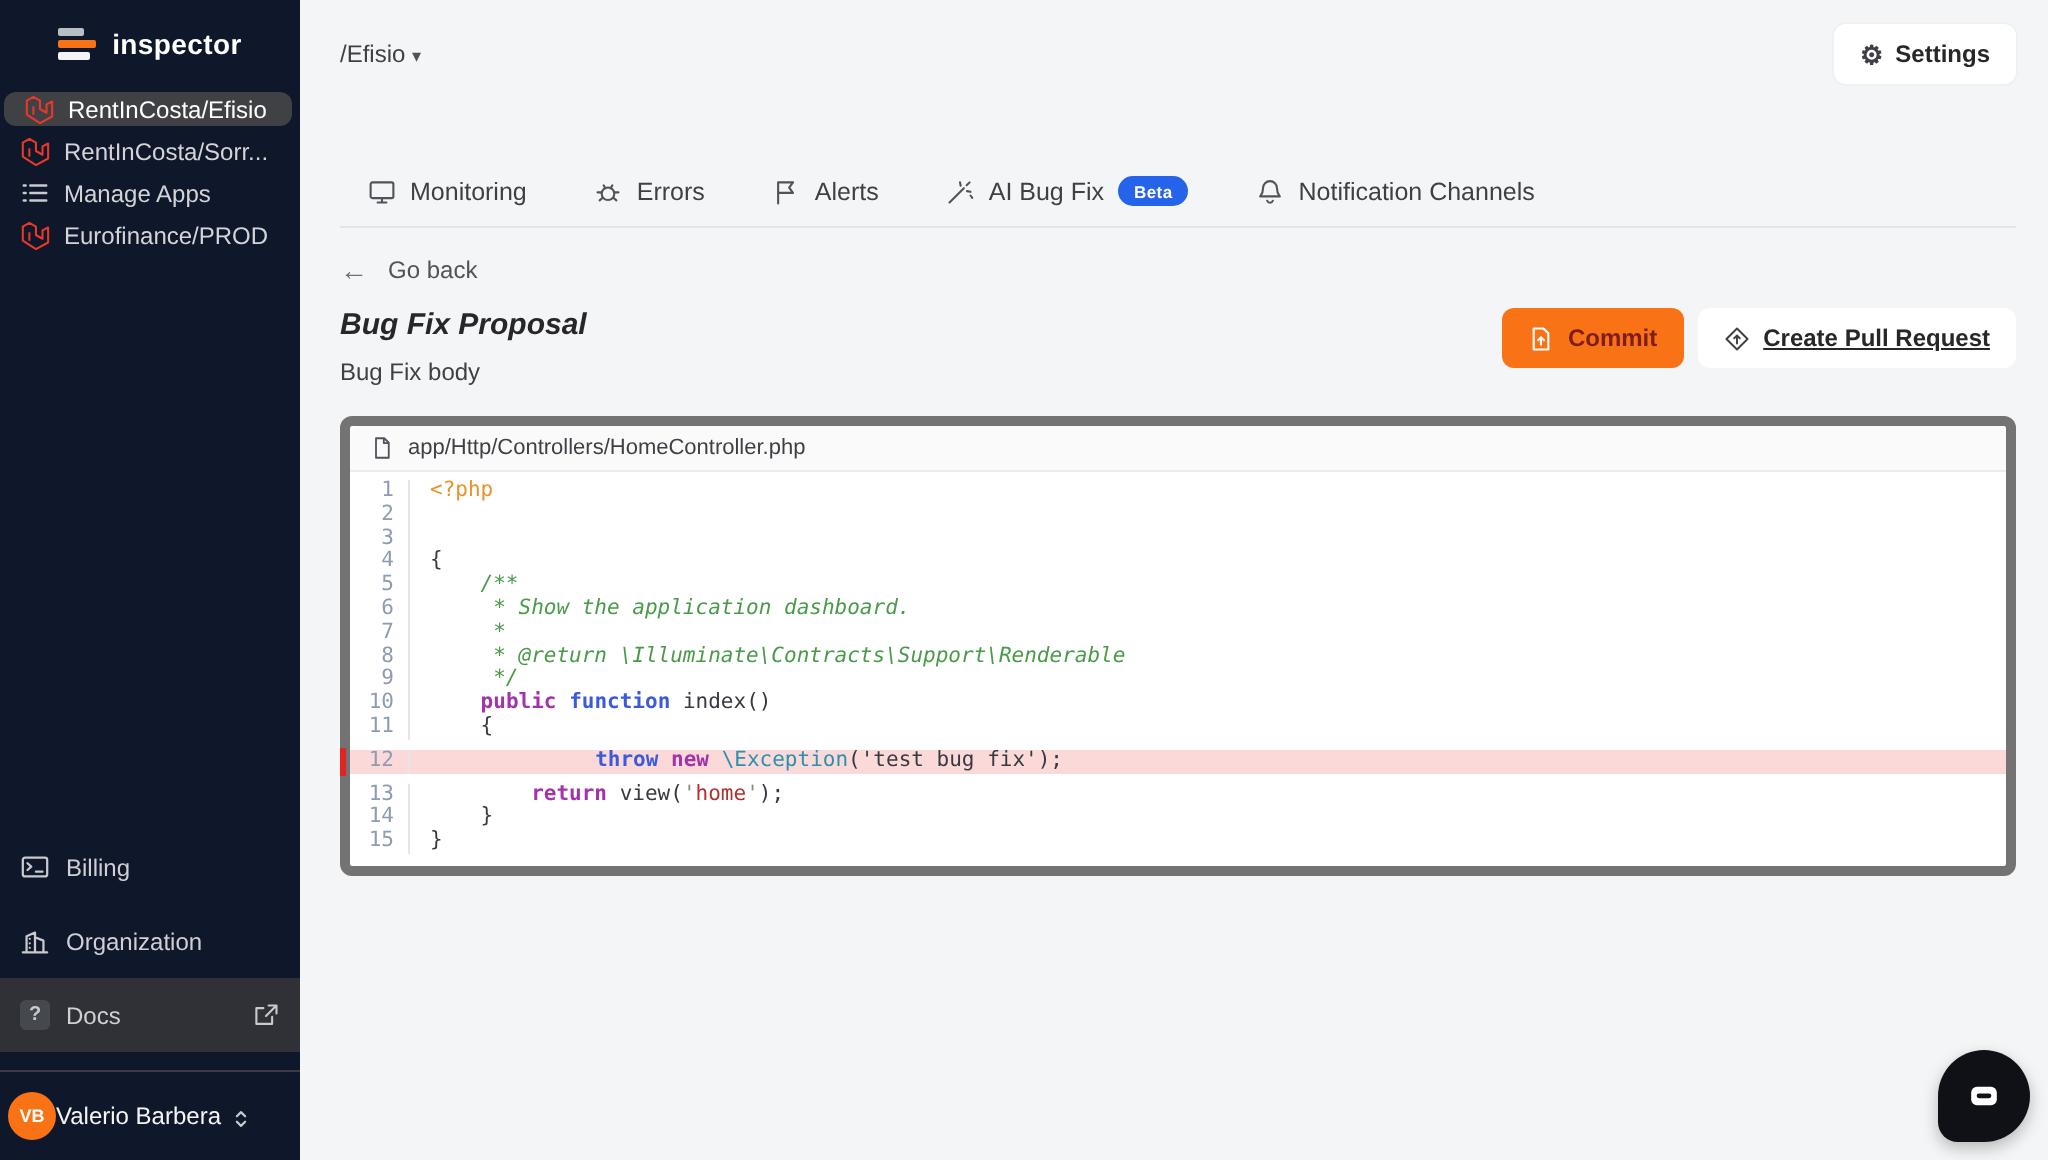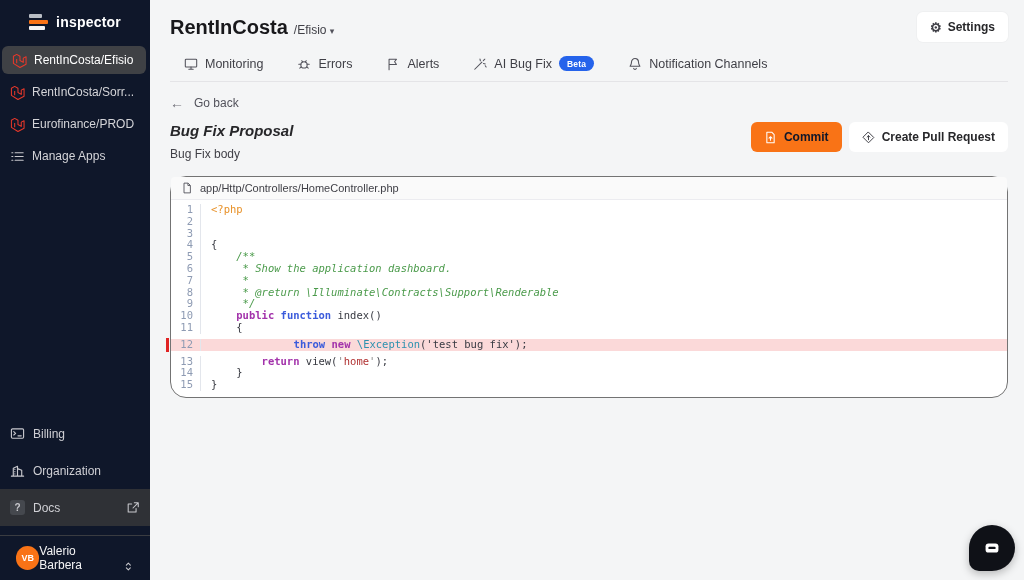--- a/index.html
+++ b/index.html
@@ -19,41 +19,41 @@
     display:flex; flex-direction:column;
   }
   .logo-row { height:44px; display:flex; align-items:center; justify-content:center; gap:8px; }
   .logo-bars { display:flex; flex-direction:column; gap:2px; align-items:flex-start; }
   .logo-bars .b1 { width:13px; height:4px; background:#b9bdc4; border-radius:1px; }
   .logo-bars .b2 { width:19px; height:4px; background:#f97316; border-radius:1px; }
   .logo-bars .b3 { width:16px; height:4px; background:#f4f4f5; border-radius:1px; }
   .logo-text { color:#fff; font-weight:700; font-size:14px; letter-spacing:.2px; }
 
   .side-item {
-    height:28px; margin:2px 4px 2px 0; padding:0 10px;
+    height:17px; margin:2px 4px 2px 0; padding:0 10px;
     display:flex; align-items:center; gap:7px;
     font-size:12px; color:#d4d4d8; cursor:pointer;
     border-radius:0 6px 6px 0; white-space:nowrap; overflow:hidden;
   }
   .side-item.active { background:#3f4145; color:#fff; border-radius:6px; margin-left:2px; }
   .side-item .lara { flex:0 0 15px; }
   .side-spacer { flex:1; }
 
   .foot-item {
     height:37px; padding:0 10px; display:flex; align-items:center; gap:8px;
     font-size:12px; color:#cfcfd4; cursor:pointer;
   }
   .foot-item.docs { background:#2f3136; justify-content:space-between; }
   .docs-left { display:flex; align-items:center; gap:8px; }
   .q-ico {
     width:15px; height:15px; background:#45484e; color:#c9c9ce; border-radius:3px;
     font-size:10px; display:flex; align-items:center; justify-content:center; font-weight:700;
   }
   .side-divider { border-top:1px solid #3a3c41; margin-top:9px; }
-  .user-row { height:44px; display:flex; align-items:center; gap:0; padding:0 16px; cursor:pointer; }
+  .user-row { height:44px; display:flex; align-items:center; gap:0; padding:0 4px; cursor:pointer; }
   .avatar {
     width:24px; height:24px; border-radius:50%; background:#f97316; color:#fff;
     font-size:9px; font-weight:700; display:flex; align-items:center; justify-content:center;
   }
   .user-name { font-size:12px; color:#f4f4f5; display:flex; align-items:flex-end; gap:4px; }
 
   
   .main { flex:1; display:flex; flex-direction:column; position:relative; }
   .header-row { display:flex; align-items:center; justify-content:space-between; padding:12px 16px 2px 20px; }
   .project-wrap { display:flex; align-items:baseline; gap:6px; }
@@ -64,43 +64,43 @@
     background:#fff; border:none; border-radius:6px; padding:8px 13px;
     font-size:12px; color:#27272a; font-family:inherit; font-weight:600;
     display:flex; align-items:center; gap:6px; cursor:pointer; box-shadow:0 0 0 1px rgba(0,0,0,0.02);
   }
   .gear-glyph { font-size:13px; line-height:1; color:#3f3f46; }
 
   .tabs-row {
     display:flex; gap:34px; margin:4px 16px 0 20px; padding:8px 0 10px 14px;
     border-bottom:1px solid #e4e4e7; font-size:12.5px; color:#3f3f46;
   }
-  .tab { display:flex; align-items:center; gap:7px; cursor:pointer; }
+  .tab { display:flex; align-items:center; gap:7px; cursor:pointer;margin-top:32px; }
   .tab svg { color:#52525b; }
   .beta-badge {
     background:#2563eb; color:#fff; font-size:8.5px; font-weight:700;
     padding:2.5px 8px; border-radius:999px; letter-spacing:.2px;
   }
 
   .goback-row { margin:13px 16px 0 20px; font-size:12px; color:#52525b; display:flex; align-items:center; gap:10px; cursor:pointer; width:fit-content; }
   .back-arrow { font-size:14px; color:#71717a; }
 
   .title-row { display:flex; justify-content:space-between; align-items:flex-start; margin:11px 16px 0 20px; }
   .page-title { font-size:15px; font-weight:700; color:#27272a;font-style:italic; }
   .page-sub { font-size:12px; color:#3f3f46; margin-top:8px; }
   .action-btns { display:flex; gap:7px; }
   .btn {
     border:none; border-radius:6px; padding:8px 13px; font-size:12px; font-weight:600;
     font-family:inherit; display:flex; align-items:center; gap:7px; cursor:pointer;
   }
-  .btn-commit { background:#f97316; color:#0f172a; }
-  .btn-pr { background:#fff; color:#27272a; }
+  .btn-commit { background:#f97316; color:#7f1d1d; }
+  .btn-pr { background:#fff; color:#27272a;text-decoration:underline; }
 
   
-  .code-card { margin:15px 16px 0 20px; background:#fff; border:1px solid #737373; border-radius:16px; }
+  .code-card { margin:15px 16px 0 20px; background:#fff; border:5px solid #737373; border-radius:6px; }
   .code-head {
     background:#fafafa; border-bottom:1px solid #ececf0; border-radius:4px 4px 0 0;
     padding:5px 10px; font-size:11px; color:#3f3f46; display:flex; align-items:center; gap:7px;
   }
   .code-body { padding:4px 0 6px; font-family:"DejaVu Sans Mono", monospace; font-size:10.5px; line-height:11.8px; }
   .code-row { display:flex; position:relative; }
   .code-row .gutter {
     flex:0 0 30px; text-align:right; padding-right:7px; color:#8e9bb3;
     border-right:1px solid #e3e6ec; user-select:none;
   }
@@ -143,30 +143,30 @@
     </svg>
     <span>RentInCosta/Efisio</span>
   </div>
   <div class="side-item">
     <svg class="lara" width="15" height="15" viewBox="0 0 16 16" fill="none" stroke="#e8382a" stroke-width="1.1" stroke-linejoin="round">
       <path d="M1.5 3.5L5 1.5l3.5 2v4.5L12 10V5.5l3-1.5v8l-6.5 3.5L1.5 11z M5 6.5v4.5"></path>
     </svg>
     <span>RentInCosta/Sorr...</span>
   </div>
   <div class="side-item">
+    <svg class="lara" width="15" height="15" viewBox="0 0 16 16" fill="none" stroke="#c9c9ce" stroke-width="1.3" stroke-linecap="round">
+      <path d="M2 4h1M5.5 4H14M2 8h1M5.5 8H14M2 12h1M5.5 12H14"></path>
+    </svg>
+    <span>Manage Apps</span>
+  </div>
+  <div class="side-item">
     <svg class="lara" width="15" height="15" viewBox="0 0 16 16" fill="none" stroke="#e8382a" stroke-width="1.1" stroke-linejoin="round">
       <path d="M1.5 3.5L5 1.5l3.5 2v4.5L12 10V5.5l3-1.5v8l-6.5 3.5L1.5 11z M5 6.5v4.5"></path>
     </svg>
     <span>Eurofinance/PROD</span>
-  </div>
-  <div class="side-item">
-    <svg class="lara" width="15" height="15" viewBox="0 0 16 16" fill="none" stroke="#c9c9ce" stroke-width="1.3" stroke-linecap="round">
-      <path d="M2 4h1M5.5 4H14M2 8h1M5.5 8H14M2 12h1M5.5 12H14"></path>
-    </svg>
-    <span>Manage Apps</span>
   </div>
 
   <div class="side-spacer"></div>
 
   <div class="foot-item">
     <svg width="15" height="15" viewBox="0 0 16 16" fill="none" stroke="#c9c9ce" stroke-width="1.2" stroke-linejoin="round" stroke-linecap="round">
       <rect x="1.5" y="3" width="13" height="10" rx="1.2"></rect>
       <path d="M4 6l2 1.8L4 9.6M8.5 10.5h3.5"></path>
     </svg>
     <span>Billing</span>
@@ -197,21 +197,20 @@
         <path d="M5 6l3-3 3 3M5 10l3 3 3-3"></path>
       </svg>
     </span>
   </div>
 </aside>
 
 <main class="main">
 
   <div class="header-row">
     <div class="project-wrap">
-      <span class="project-title">RentInCosta</span>
       <span class="env-label">
         <span>/Efisio</span>
         <span class="env-caret">▾</span>
       </span>
     </div>
     <button class="settings-btn">
       <span class="gear-glyph">⚙</span>
       <span>Settings</span>
     </button>
   </div>

